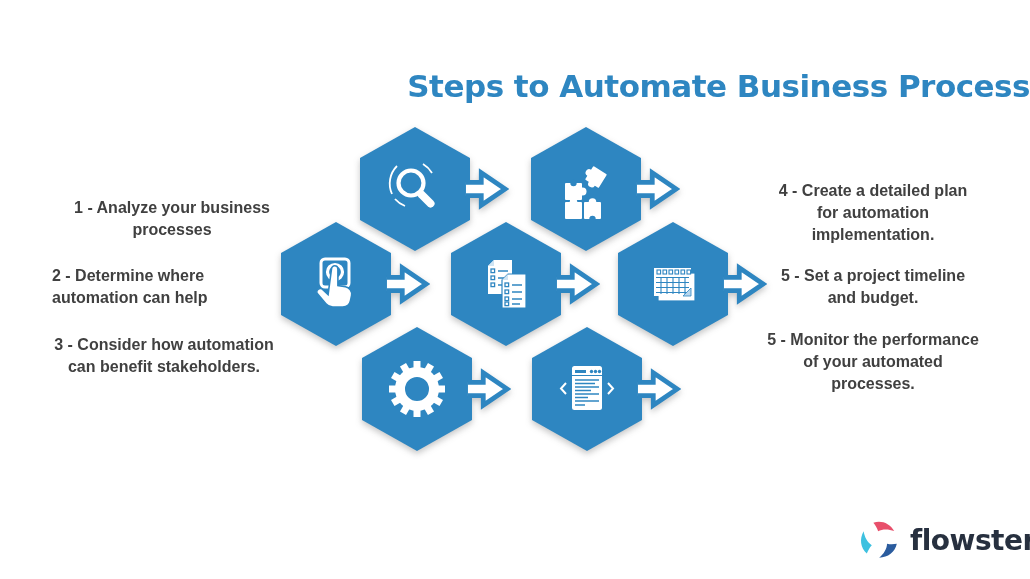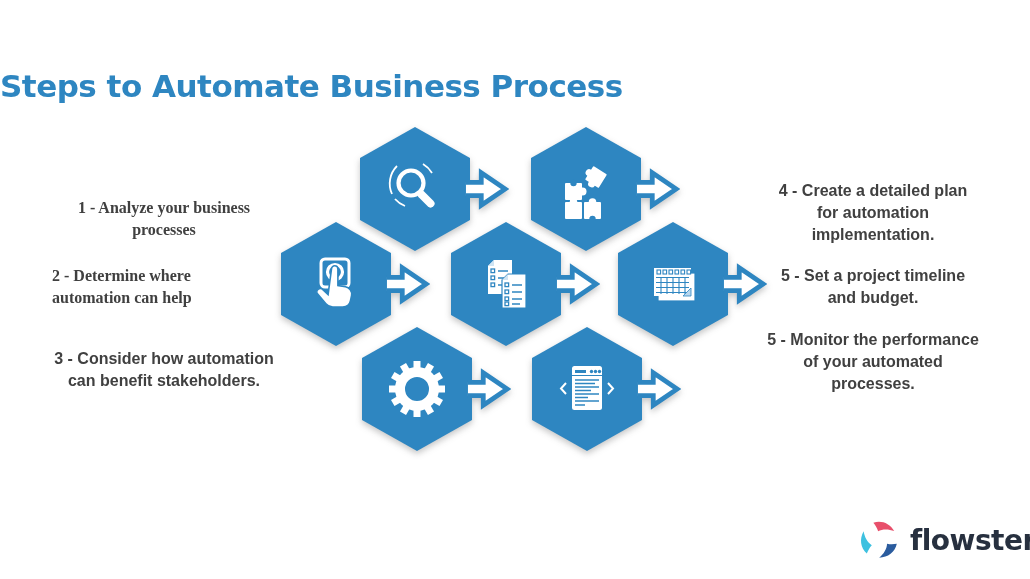--- a/index.html
+++ b/index.html
@@ -2,33 +2,33 @@
 <html><head>
 <meta charset="utf-8">
 <style>
   html,body{margin:0;padding:0;background:#ffffff;}
   #canvas{
     position:relative;width:1030px;height:579px;background:#ffffff;
     font-family:"Liberation Sans",sans-serif;overflow:hidden;margin:0 auto;
   }
   
   .title{
-    position:absolute;left:0;top:68px;width:1030px;text-align:left;
+    position:absolute;left:0;top:68px;width:1030px;text-align:right;
     font-family:"DejaVu Sans","Liberation Sans",sans-serif;
     font-size:31px;font-weight:800;letter-spacing:-0.5px;color:#2E86C1;
   }
   
   .step{
     position:absolute;font-size:16px;font-weight:700;line-height:1.38;
     color:#404040;white-space:pre-line;
   }
   .step.center{text-align:center;}
-  .s1{left:36px;top:197px;width:256px;font-family:Liberation Serif, serif;}
-  .s2{left:52px;top:265px;width:240px;text-align:left;font-family:Liberation Serif, serif;}
-  .s3{left:30px;top:348px;width:268px;}
+  .s1{left:44px;top:197px;width:256px;}
+  .s2{left:52px;top:265px;width:240px;text-align:left;}
+  .s3{left:30px;top:334px;width:268px;}
   .s4{left:748px;top:180px;width:250px;}
   .s5{left:748px;top:265px;width:250px;}
   .s6{left:744px;top:329px;width:258px;}
   .s7{left:285px;top:469px;width:460px;text-align:center;}
   
   .hex-wrap{position:absolute;width:110px;height:124px;
     filter:drop-shadow(0 3px 3px rgba(50,50,50,0.28));}
   .hex{
     width:110px;height:124px;background:#2E86C1;
     clip-path:polygon(50% 0%,100% 25%,100% 75%,50% 100%,0% 75%,0% 25%);

